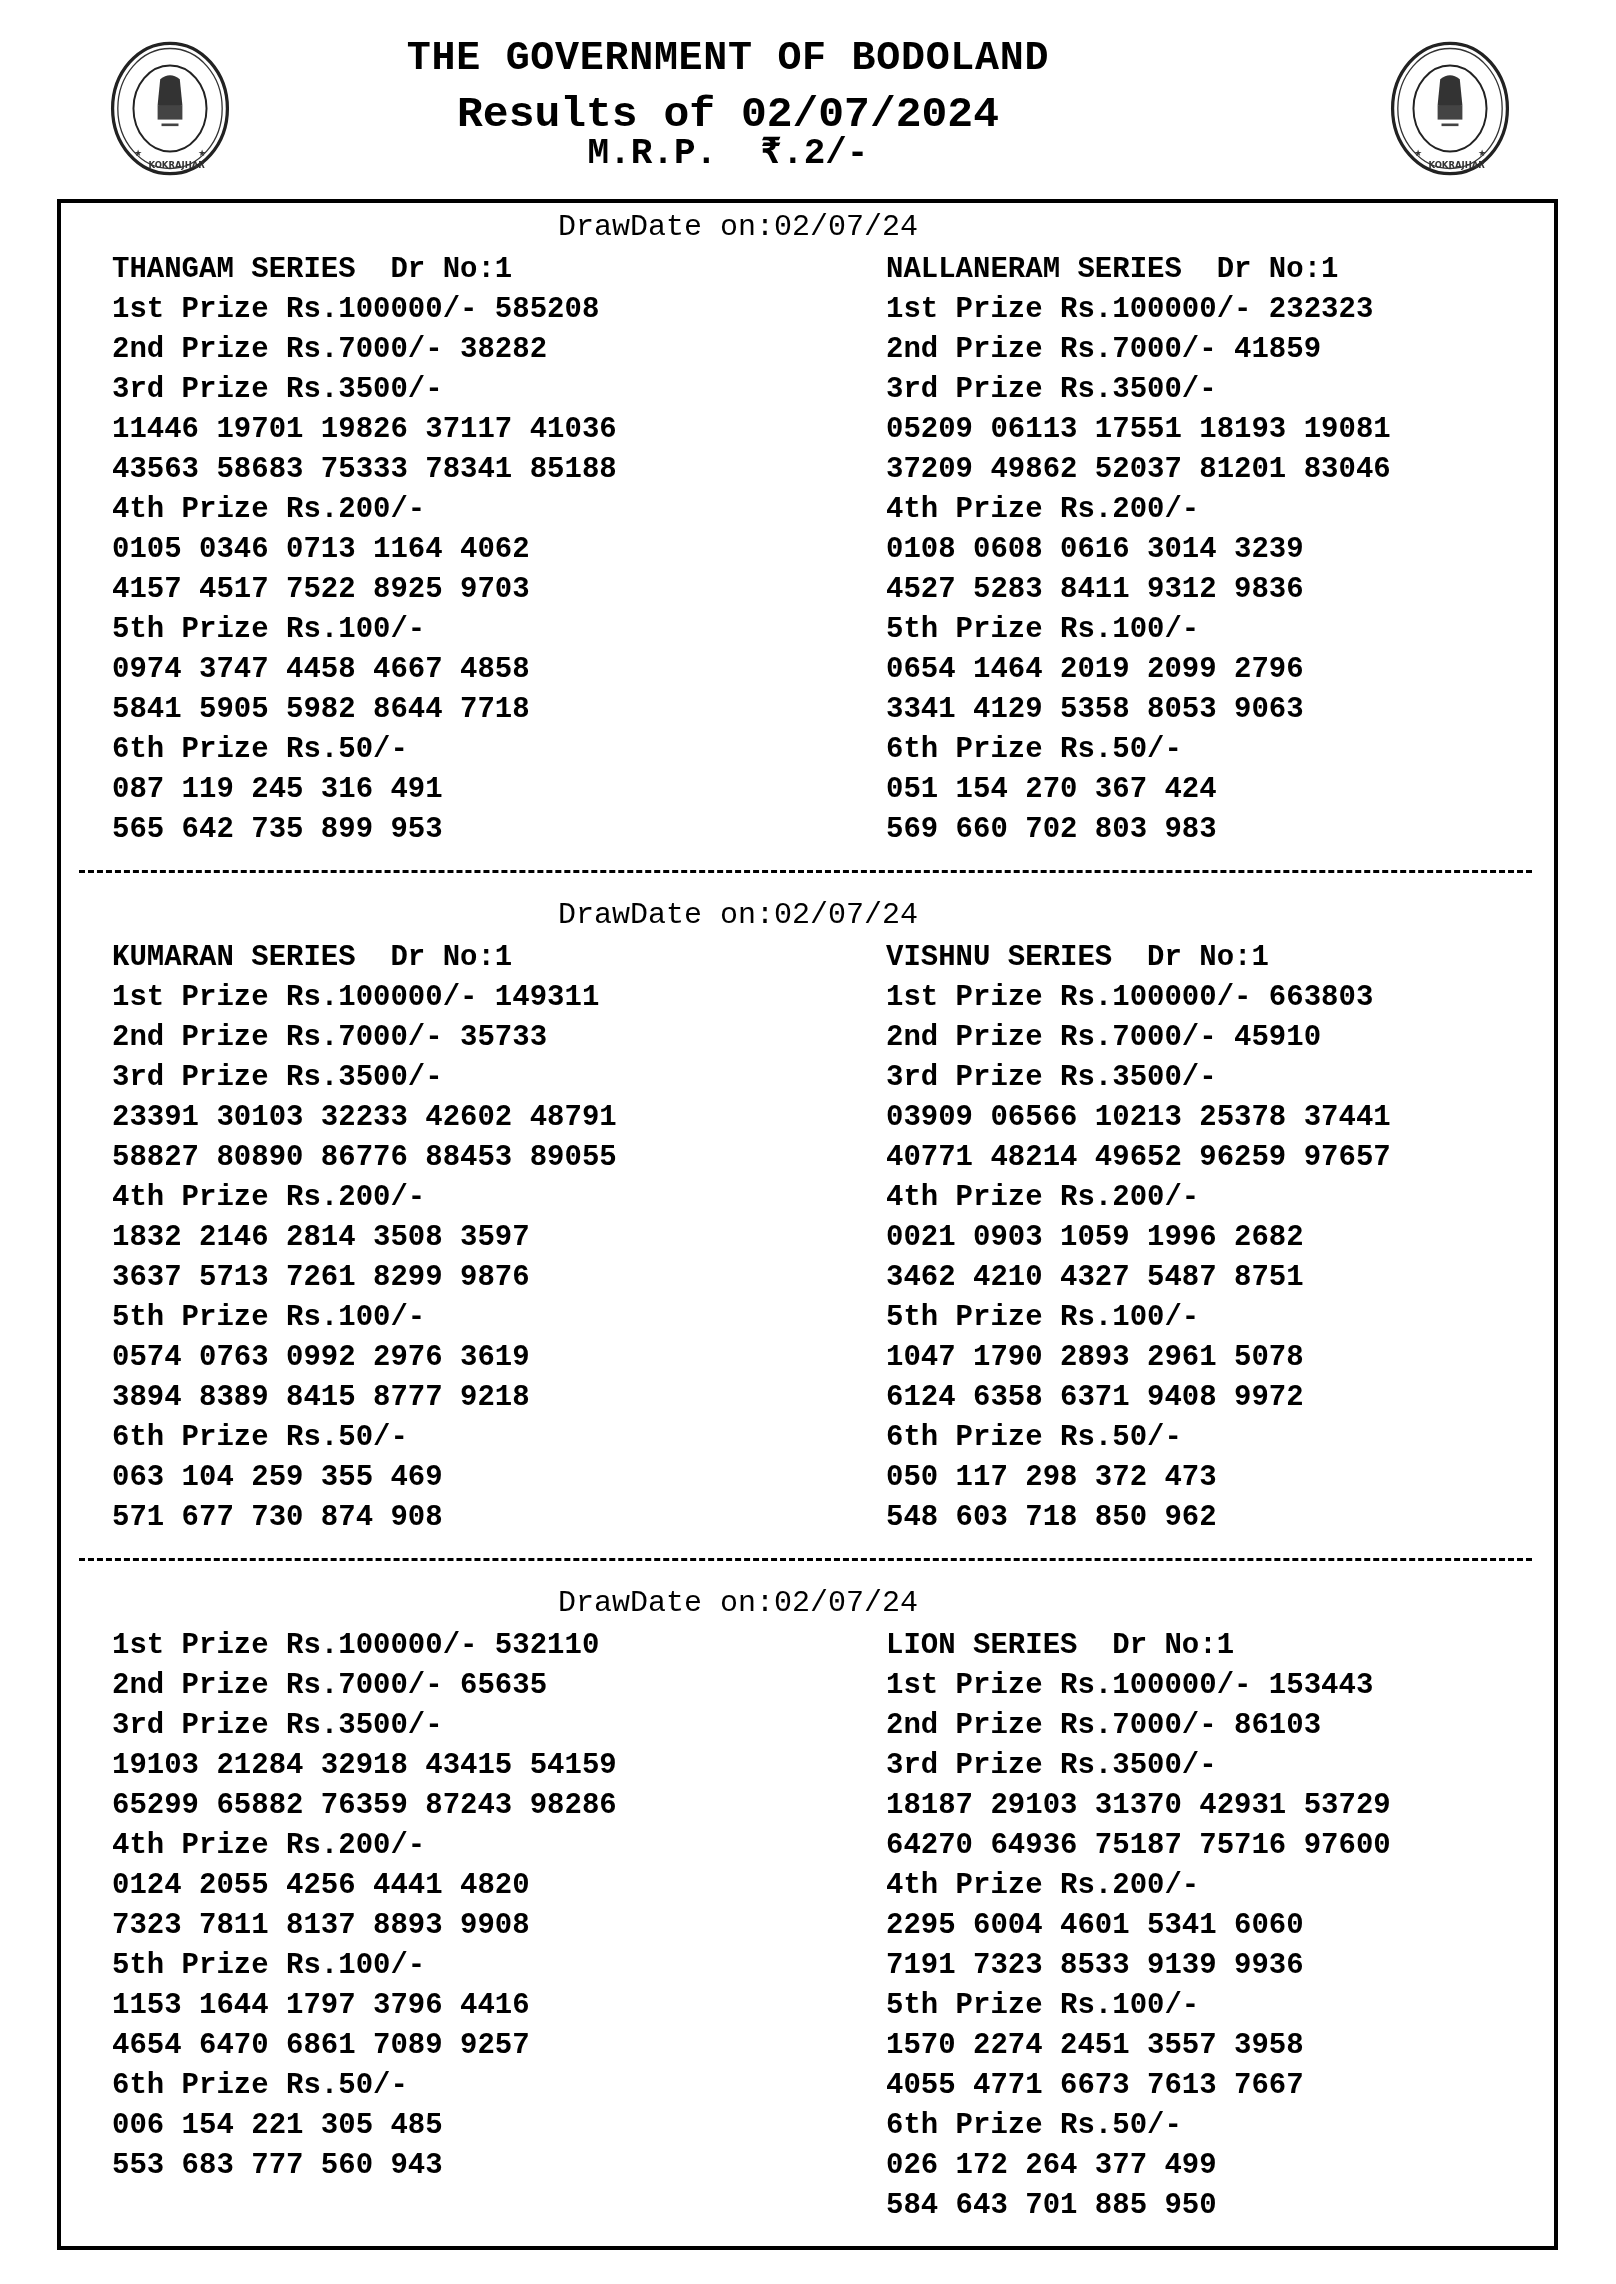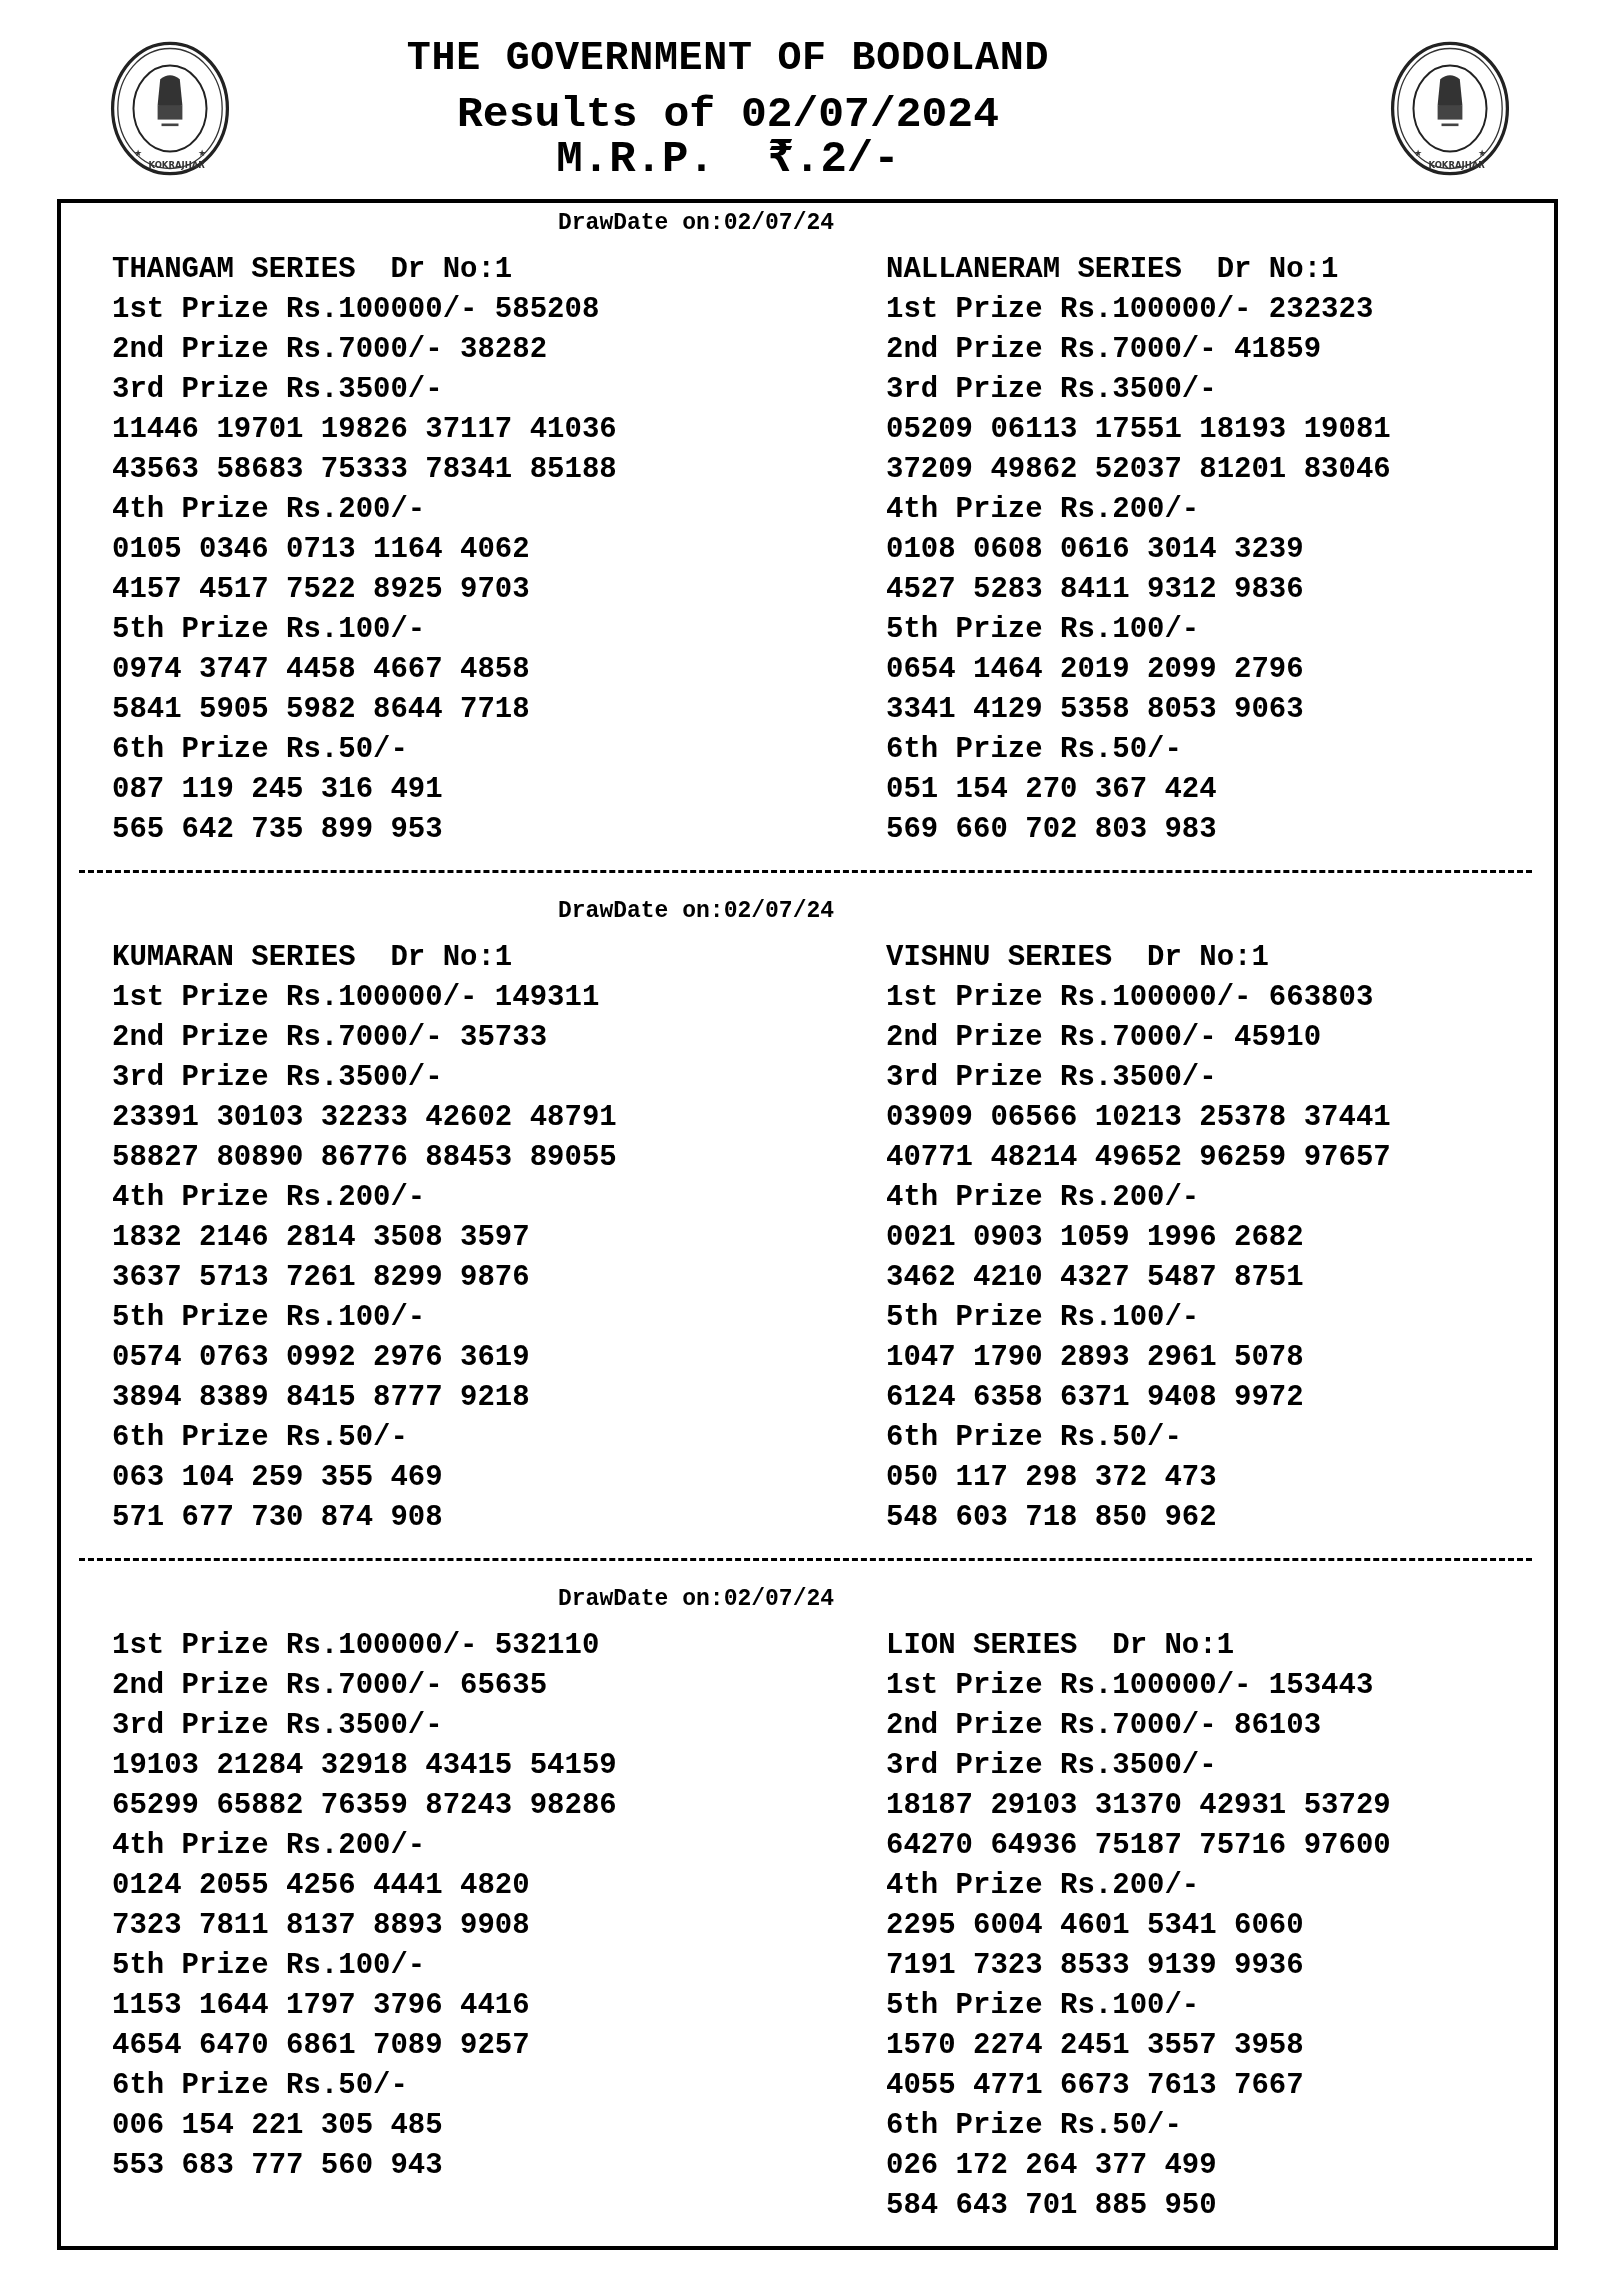--- a/index.html
+++ b/index.html
@@ -5,24 +5,24 @@
   html, body { margin:0; padding:0; background:#ffffff; }
   body { width:1616px; height:2284px; position:relative; overflow:hidden; color:#000; font-family:"Liberation Mono","DejaVu Sans Mono",monospace; }
   .header { position:absolute; left:0; top:0; width:1616px; height:195px; }
   .seal { position:absolute; top:40px; width:124px; height:137px; }
   .seal.left { left:108px; }
   .seal.right { left:1388px; }
   .seal svg { width:100%; height:100%; }
   .title { position:absolute; left:0; width:1456px; text-align:center; font-weight:bold; white-space:pre; }
   .title.main { top:36px; font-size:40px; letter-spacing:0.7px; }
   .title.sub { top:90px; font-size:43px; }
-  .title.mrp { top:130px; font-size:44px; }
+  .title.mrp { top:130px; font-size:36px; }
   .frame { position:absolute; left:57px; top:199px; width:1501px; height:2051px; border:4.6px solid #000; box-sizing:border-box; }
   .block { position:absolute; left:0; width:100%; }
-  .drawdate { position:absolute; left:497px; font-size:23px; font-weight:bold; white-space:pre; }
+  .drawdate { position:absolute; left:497px; font-size:30px; font-weight:normal; white-space:pre; }
   .col { position:absolute; top:40px; }
   .col.left { left:51px; }
   .col.right { left:825px; }
   .line { height:40px; line-height:40px; font-size:29px; font-weight:bold; white-space:pre; }
   .sep { position:absolute; left:18px; width:1453px; height:0; border-top:3.9px dashed #000; }
 </style>
 </head>
 <body>
 
 <div class="header">

